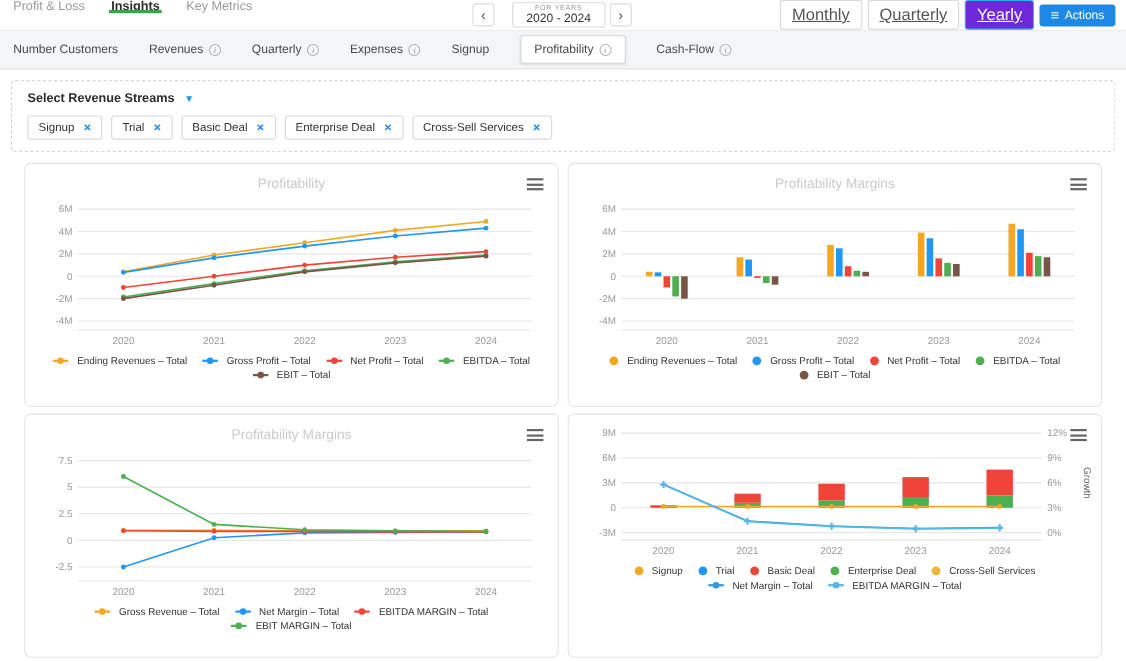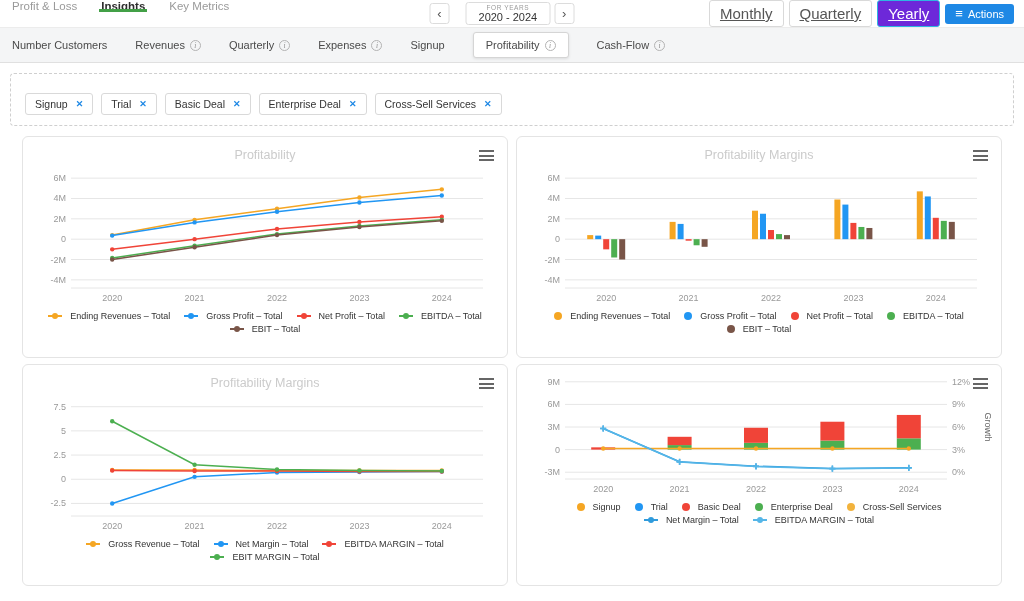--- a/index.html
+++ b/index.html
@@ -116,20 +116,24 @@
   </div>
   <div class="subtab">
     <span>Cash-Flow</span>
     <span class="info-i">i</span>
   </div>
 </nav>
 
 <main class="content">
 
   <section class="filter-box">
+    <div class="filter-title-row">
+      <span class="filter-title">Select Revenue Streams</span>
+      <span class="chev">▼</span>
+    </div>
     <div class="chips">
       <span class="chip">
         <span>Signup</span>
         <span class="chip-x">✕</span>
       </span>
       <span class="chip">
         <span>Trial</span>
         <span class="chip-x">✕</span>
       </span>
       <span class="chip">

